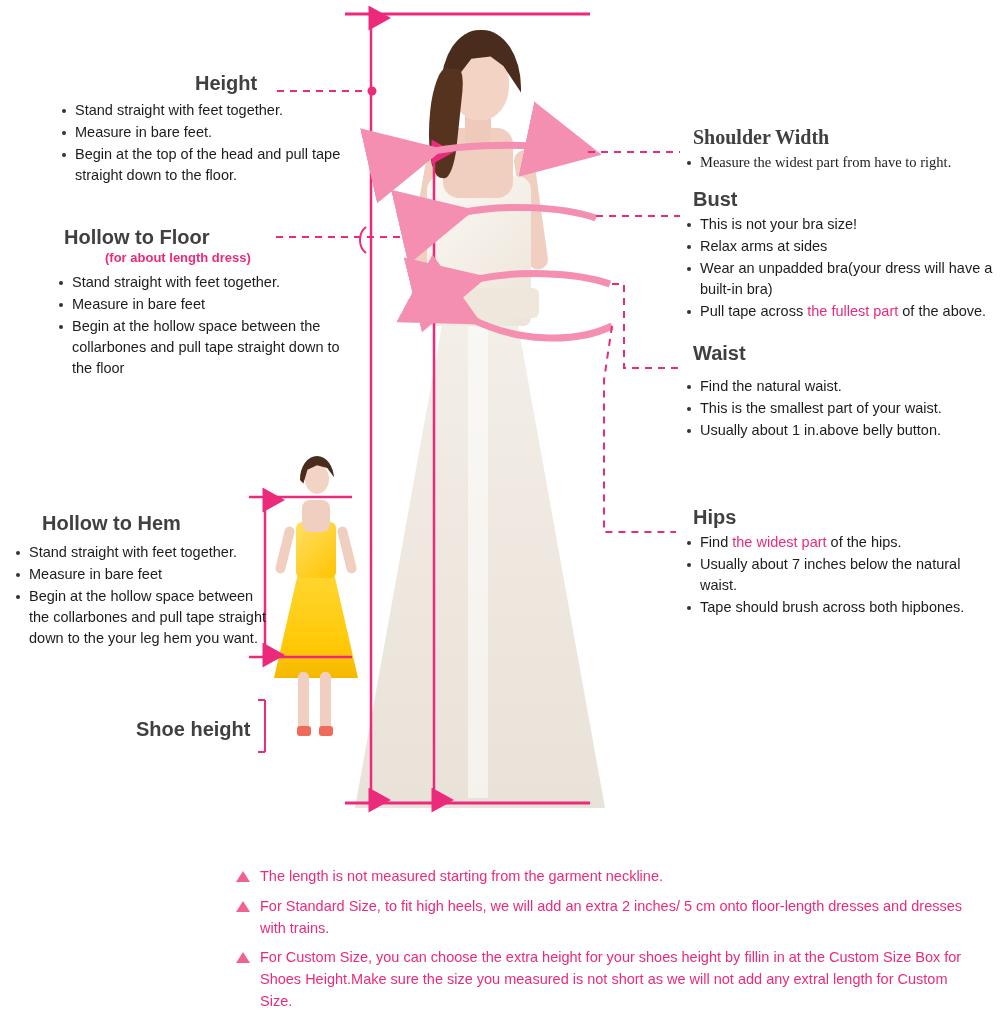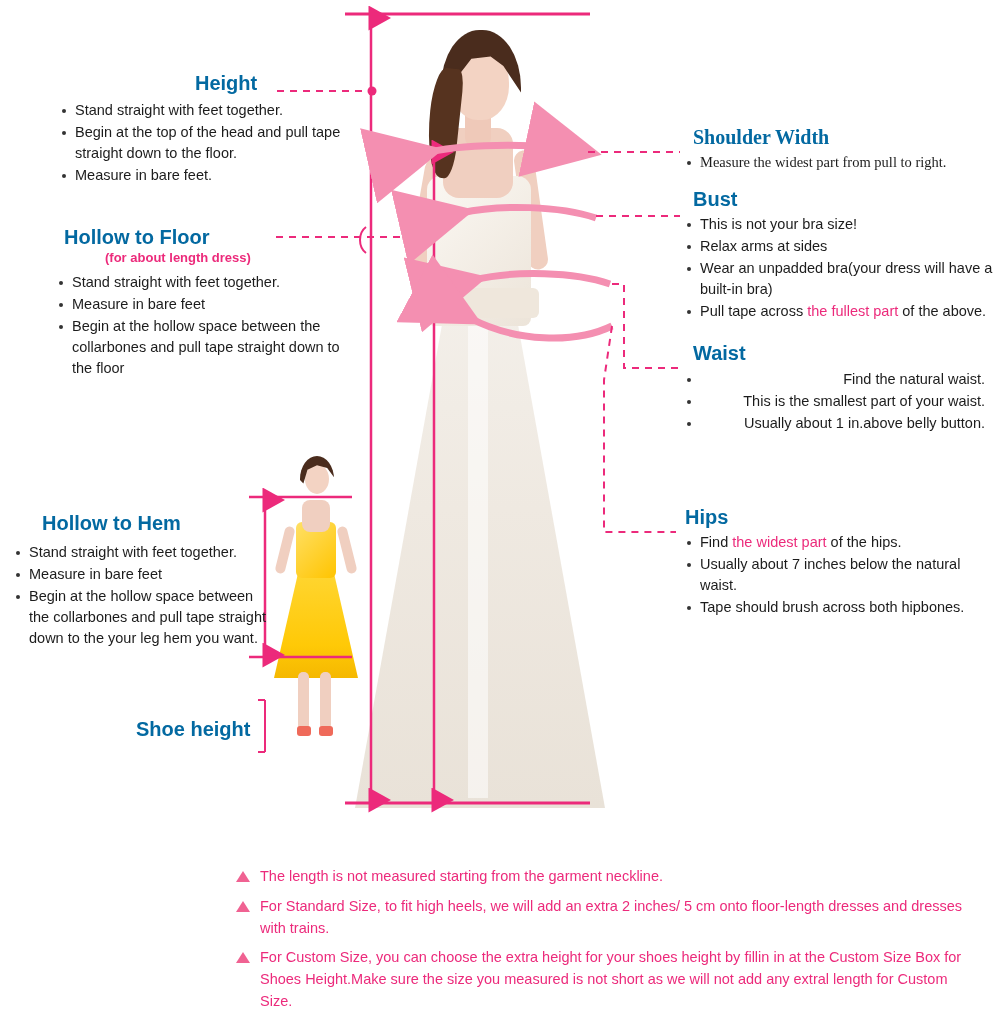--- a/index.html
+++ b/index.html
@@ -21,21 +21,21 @@
     position: absolute;
     left: 0;
     top: 0;
     width: 1000px;
     height: 1024px;
   }
   .block {
     position: absolute;
   }
   .sec-title {
-    color: #0369a1;
+    color: #404040;
     font-size: 20px;
     font-weight: bold;
     white-space: nowrap;
     line-height: 1.1;
   }
   .sec-sub {
     color: #ec2a7b;
     font-size: 13px;
     font-weight: bold;
     white-space: nowrap;
@@ -366,22 +366,22 @@
 
     <line x1="265" y1="700" x2="265" y2="752" stroke="#ec2a7b" stroke-width="2"></line>
     <line x1="265" y1="700" x2="258" y2="700" stroke="#ec2a7b" stroke-width="2"></line>
     <line x1="265" y1="752" x2="258" y2="752" stroke="#ec2a7b" stroke-width="2"></line>
   </svg>
 
   <div class="block" style="left:60px; top:72px; width:300px;">
     <div class="sec-title" style="margin-left:135px;">Height</div>
     <ul class="bullets" style="margin-top:6px;">
       <li>Stand straight with feet together.</li>
+      <li>Measure in bare feet.</li>
       <li>Begin at the top of the head and pull tape straight down to the floor.</li>
-      <li>Measure in bare feet.</li>
     </ul>
   </div>
 
   <div class="block" style="left:45px; top:226px; width:315px;">
     <div class="sec-title" style="margin-left:19px;">Hollow to Floor</div>
     <div class="sec-sub" style="margin-left:60px; margin-top:2px;">(for about length dress)</div>
     <ul class="bullets" style="margin-top:7px; margin-left:12px;">
       <li>Stand straight with feet together.</li>
       <li>Measure in bare feet</li>
       <li>Begin at the hollow space between the collarbones and pull tape straight down to the floor</li>
@@ -397,45 +397,45 @@
     </ul>
   </div>
 
   <div class="block" style="left:136px; top:718px;">
     <div class="sec-title">Shoe height</div>
   </div>
 
   <div class="block" style="left:685px; top:126px; width:310px;font-family:Liberation Serif, serif;">
     <div class="sec-title" style="margin-left:8px;">Shoulder Width</div>
     <ul class="bullets" style="margin-top:4px;">
-      <li>Measure the widest part from pull to right.</li>
+      <li>Measure the widest part from have to right.</li>
     </ul>
   </div>
 
   <div class="block" style="left:685px; top:188px; width:315px;">
     <div class="sec-title" style="margin-left:8px;">Bust</div>
     <ul class="bullets" style="margin-top:4px;">
       <li>This is not your bra size!</li>
       <li>Relax arms at sides</li>
       <li>Wear an unpadded bra(your dress will have a built-in bra)</li>
       <li><span>Pull tape across </span><span class="pink-em">the fullest part</span><span> of the above.</span></li>
     </ul>
   </div>
 
   <div class="block" style="left:685px; top:342px; width:300px;">
     <div class="sec-title" style="margin-left:8px;">Waist</div>
-    <ul class="bullets" style="margin-top:5px;text-align:right;">
+    <ul class="bullets" style="margin-top:12px;">
       <li>Find the natural waist.</li>
       <li>This is the smallest part of your waist.</li>
       <li>Usually about 1 in.above belly button.</li>
     </ul>
   </div>
 
   <div class="block" style="left:685px; top:506px; width:305px;">
-    <div class="sec-title" style="margin-left:0;">Hips</div>
+    <div class="sec-title" style="margin-left:8px;">Hips</div>
     <ul class="bullets" style="margin-top:4px;">
       <li><span>Find </span><span class="pink-em">the widest part</span><span> of the hips.</span></li>
       <li>Usually about 7 inches below the natural waist.</li>
       <li>Tape should brush across both hipbones.</li>
     </ul>
   </div>
 
   <div class="block" style="left:236px; top:866px; width:740px;">
     <div class="note-row">
       <span class="tri"></span>

